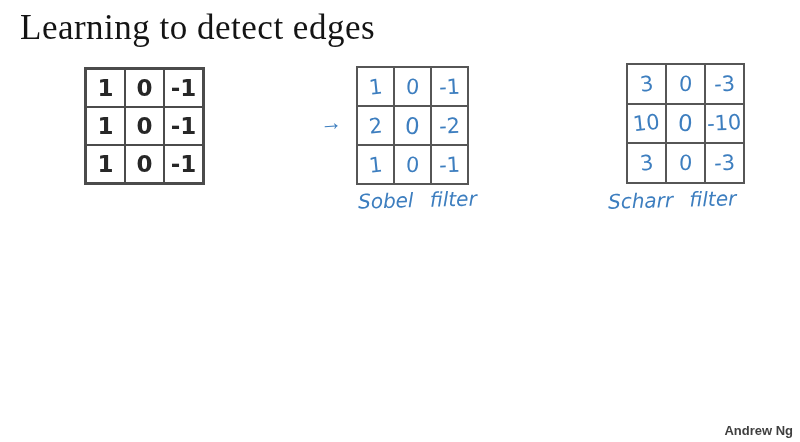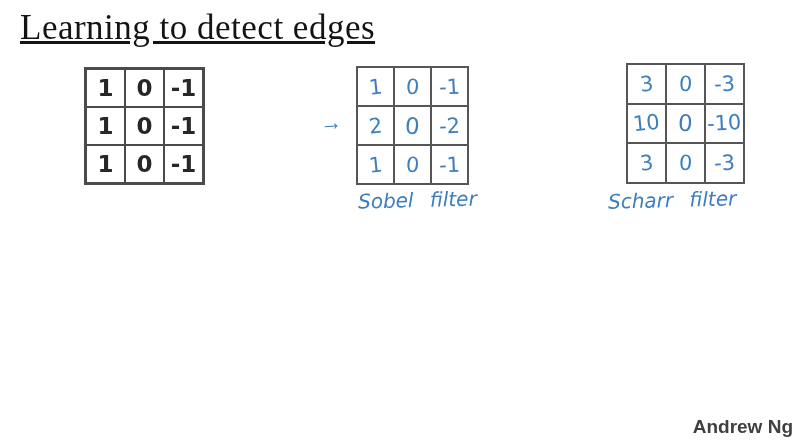--- a/index.html
+++ b/index.html
@@ -13,21 +13,20 @@
 
   
   .title {
     position:absolute;
     left:20px; top:8px;
     font-family:"Liberation Serif", serif;
     font-size:35px;
     font-weight:400;
     color:#141414;
     letter-spacing:0.5px;
-    text-decoration:underline;
   }
 
   
   .grid {
     position:absolute;
     display:grid;
     background:#ffffff;
   }
   .cell {
     display:flex;
@@ -98,21 +97,21 @@
     left:320px; top:110px;
     font-size:22px;
     color:#3d7ebf;
     transform:rotate(-4deg);
   }
 
   
   .credit {
     position:absolute;
     right:7px; bottom:4px;
-    font-size:19px;
+    font-size:13px;
     font-weight:600;
     color:#3f3f3f;
   }
 </style>
 </head>
 <body>
 
 <h1 class="title">Learning to detect edges</h1>
 
 <div class="grid printed">

